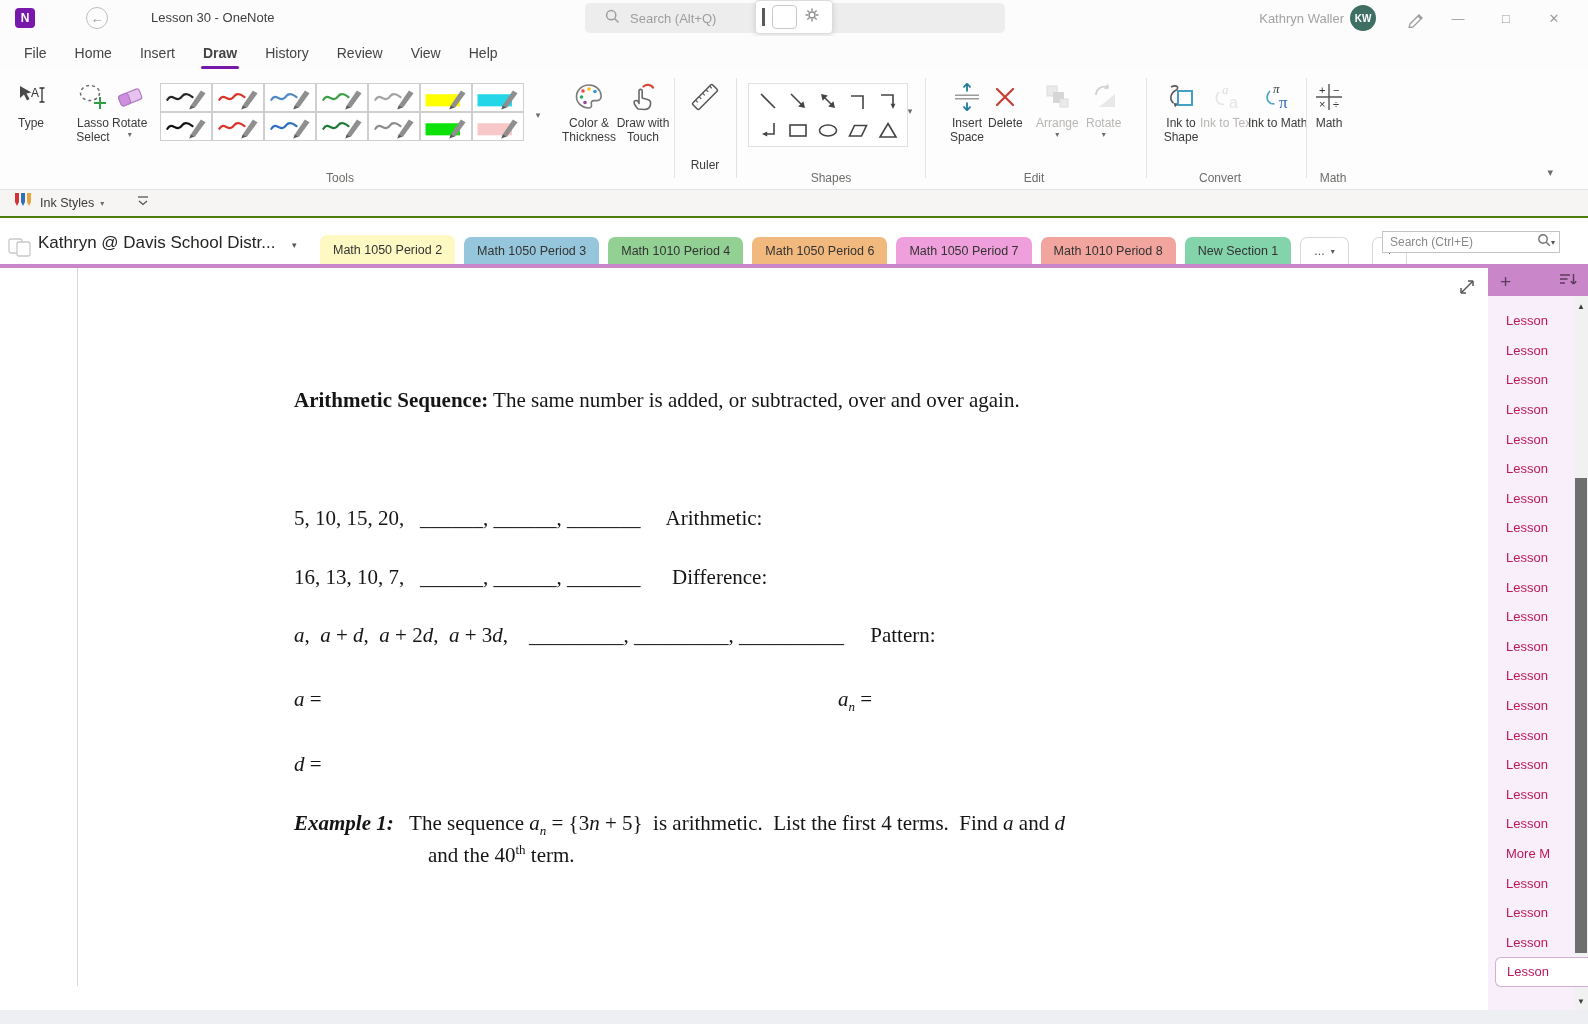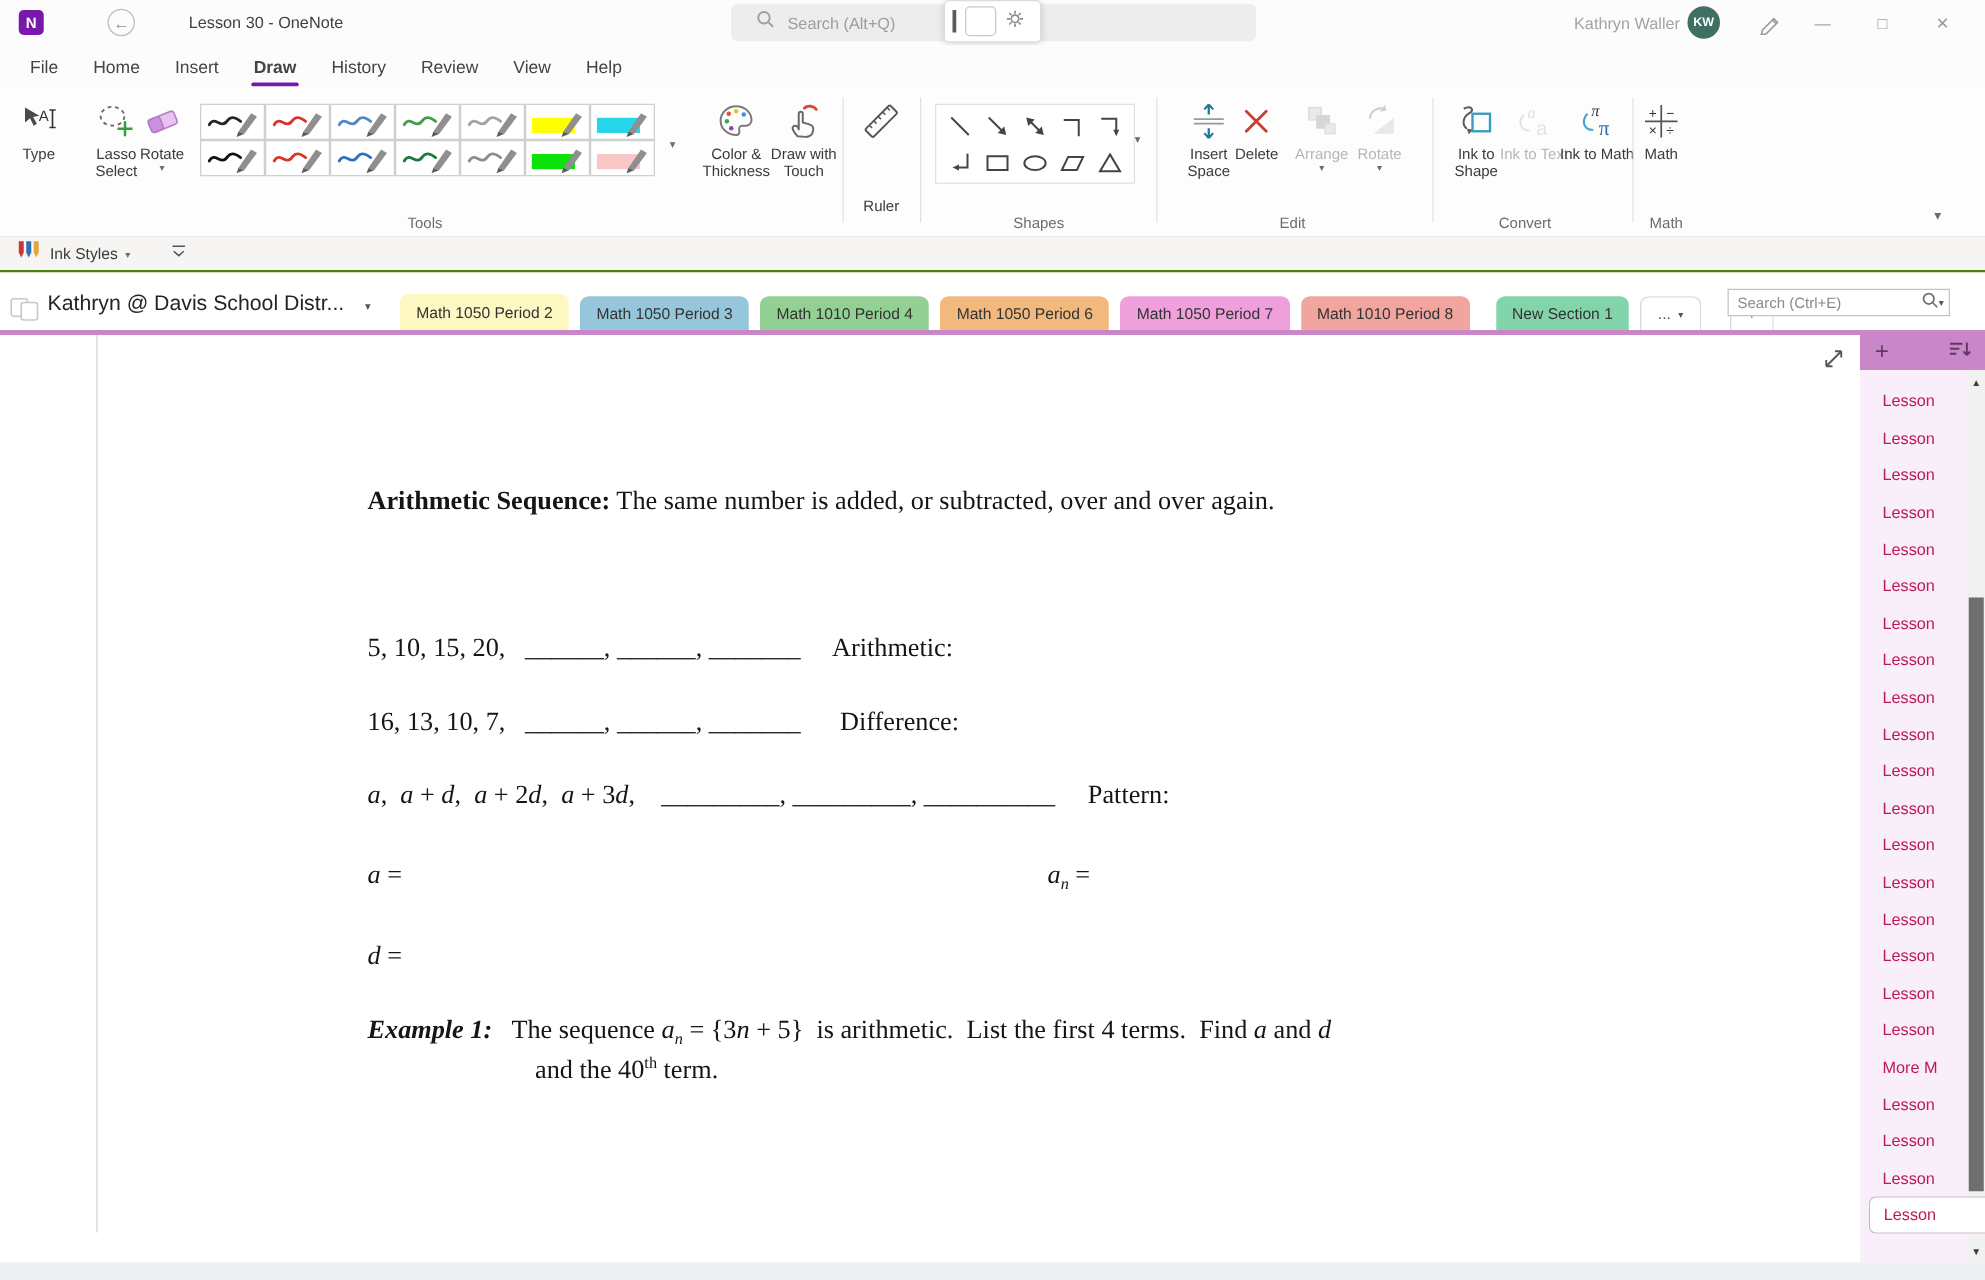--- a/index.html
+++ b/index.html
@@ -468,21 +468,21 @@
         </svg></span>
     <div class="nb-name">Kathryn @ Davis School Distr...</div>
     <span class="nb-caret">▾</span>
     <div class="tabs" id="tabs">
         <div class="tab active" style="background: #fef9c3;">Math 1050 Period 2</div>
         <div class="tab" style="background: rgb(150, 198, 219);">Math 1050 Period 3</div>
         <div class="tab" style="background: rgb(147, 208, 147);">Math 1010 Period 4</div>
         <div class="tab" style="background: rgb(242, 185, 126);">Math 1050 Period 6</div>
         <div class="tab" style="background: rgb(239, 160, 220);">Math 1050 Period 7</div>
         <div class="tab" style="background: rgb(242, 164, 158);">Math 1010 Period 8</div>
-        <div class="tab" style="background: rgb(131, 211, 171); margin-left: 12px;">New Section 1</div>
+        <div class="tab" style="background: rgb(131, 211, 171);">New Section 1</div>
         <div class="tab ghost">
           <span>...</span>
           <span style="font-size:8px;">▾</span>
         </div>
         <div class="tab ghost" style="margin-left: 14px;">+</div>
       </div>
     <div class="nav-search">
       <input placeholder="Search (Ctrl+E)" style="">
       <span id="nsearch-icon"><svg width="14" height="14">
             <circle cx="6" cy="6" r="4.2" fill="none" stroke="#6f6f6f" stroke-width="1.4"></circle>

